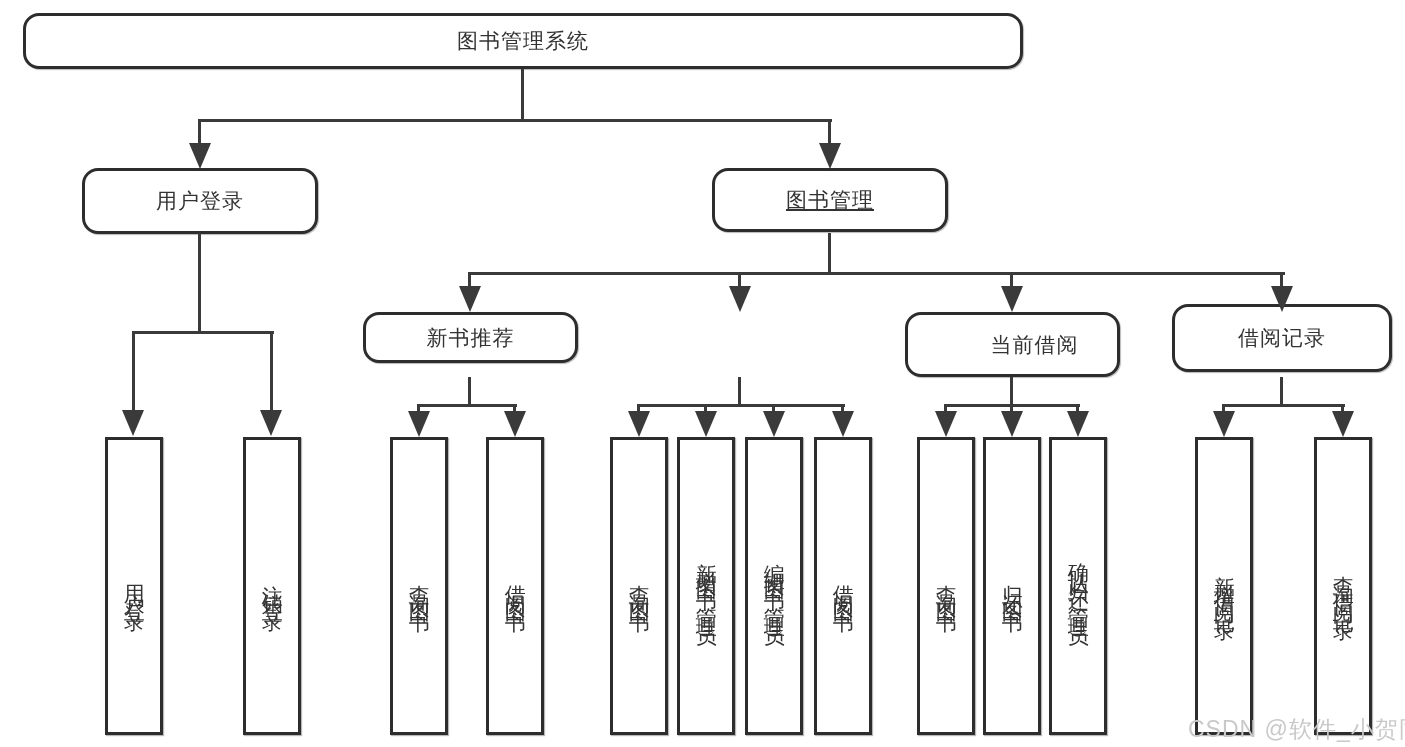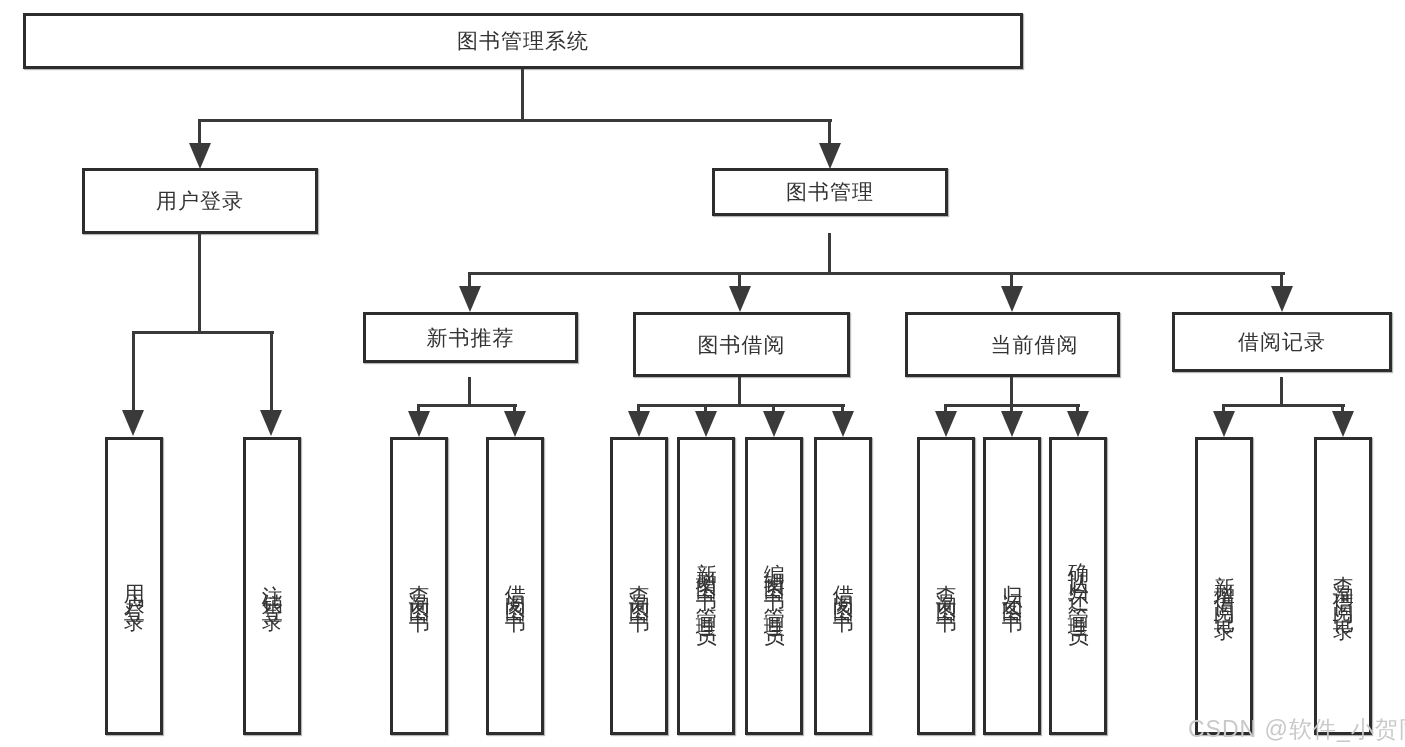--- a/index.html
+++ b/index.html
@@ -13,21 +13,21 @@
   body{font-family:"Liberation Sans", sans-serif;}
   .canvas{position:relative;width:1405px;height:747px;background:#ffffff;overflow:hidden;}
   .box{
     position:absolute;
     background:#ffffff;
     border:3px solid var(--border);
     color:var(--text);
     display:flex;align-items:center;justify-content:center;
     box-shadow:1px 1px 1px rgba(0,0,0,0.28);
   }
-  .hbox{font-size:21px;letter-spacing:1px;}
+  .hbox{font-size:21px;letter-spacing:1px;border-radius:16px;}
   .leaf span{
     writing-mode:vertical-rl;
     text-orientation:mixed;
     font-size:21px;
     letter-spacing:9px;
     line-height:1.25;
     color:var(--text);
   }
   .line{position:absolute;background:var(--line);}
   .arrow{
@@ -43,26 +43,25 @@
   }
 </style>
 </head>
 <body>
 
 <div class="canvas">
 
   <div class="box hbox" style="left:23px;top:13px;width:1000px;height:56px;">图书管理系统</div>
 
   <div class="box hbox" style="left:82px;top:168px;width:236px;height:66px;">用户登录</div>
-  <div class="box hbox" style="left:712px;top:168px;width:236px;height:48px;">图书管理</div>
+  <div class="box hbox" style="left:712px;top:168px;width:236px;height:64px;text-decoration:underline;">图书管理</div>
 
   <div class="box hbox" style="left:363px;top:312px;width:215px;height:51px;">新书推荐</div>
-  <div class="box hbox" style="left:633px;top:312px;width:217px;height:65px;">图书借阅</div>
   <div class="box hbox" style="left:905px;top:312px;width:215px;height:65px;padding-left:44px;">当前借阅</div>
-  <div class="box hbox" style="left:1172px;top:312px;width:220px;height:60px;">借阅记录</div>
+  <div class="box hbox" style="left:1172px;top:304px;width:220px;height:68px;">借阅记录</div>
 
   <div class="box leaf" style="left:105px;top:437px;width:58px;height:298px;">
     <span>用户登录</span>
   </div>
   <div class="box leaf" style="left:243px;top:437px;width:58px;height:298px;">
     <span>注销登录</span>
   </div>
 
   <div class="box leaf" style="left:390px;top:437px;width:58px;height:298px;">
     <span>查询图书</span>

